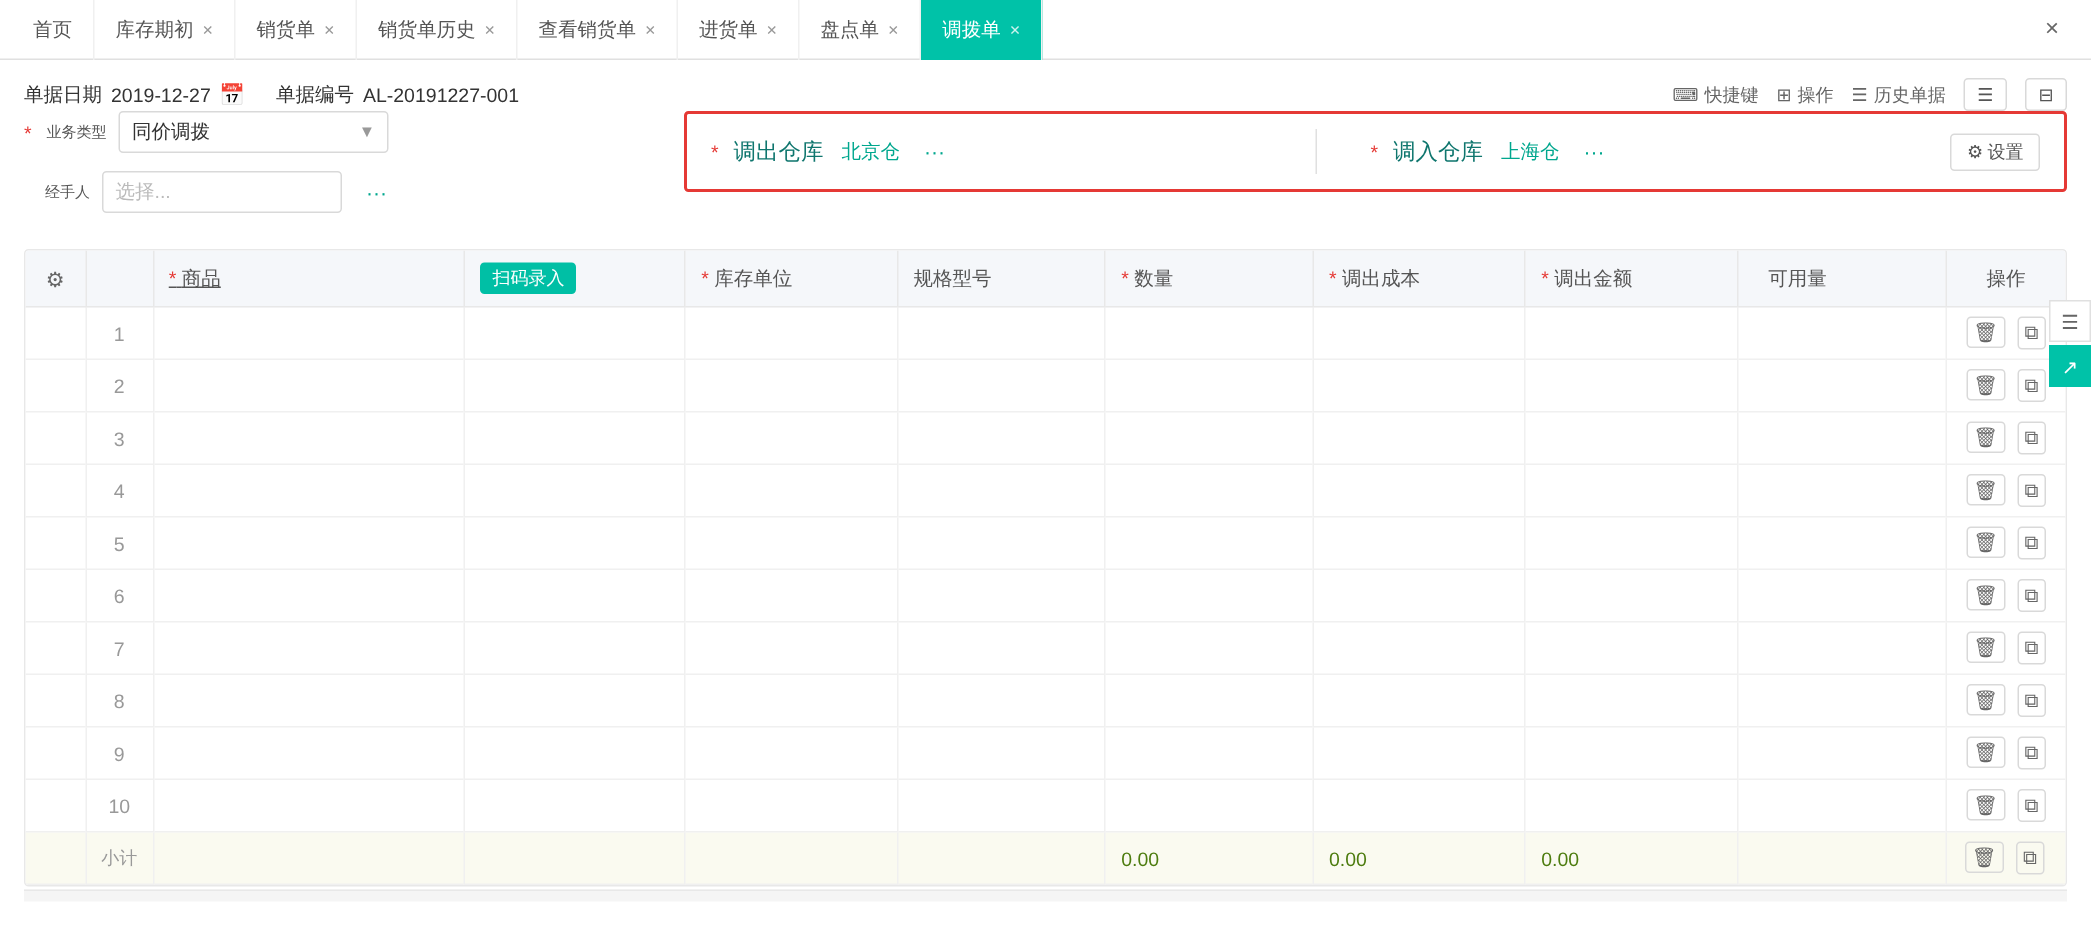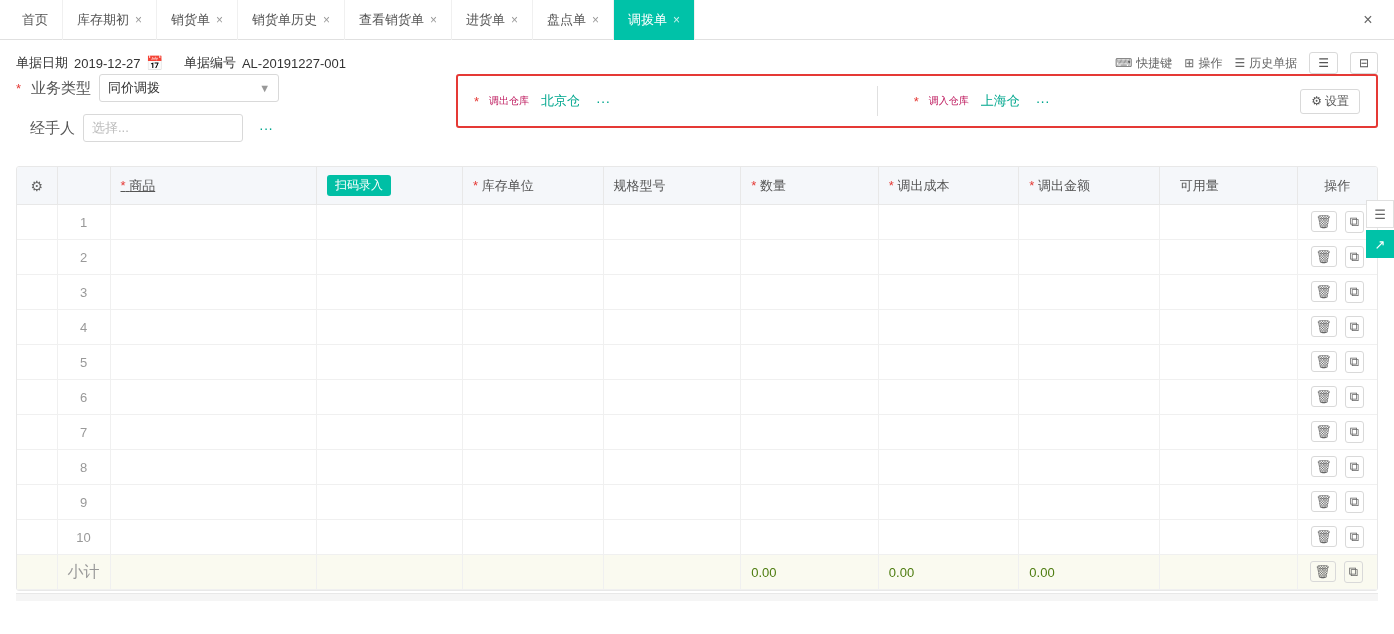--- a/index.html
+++ b/index.html
@@ -135,21 +135,21 @@
       margin-left: 0;
       position: relative;
     }
     .form-row {
       display: flex;
       align-items: center;
       margin-bottom: 12px;
       gap: 8px;
     }
     .required-star { color: #e53935; margin-right: 2px; }
-    .field-label { color: #555; white-space: nowrap; font-size: 15px; }
+    .field-label { color: #555; white-space: nowrap; font-size: 10px; }
     .field-select {
       display: flex;
       align-items: center;
       border: 1px solid #d9d9d9;
       border-radius: 3px;
       padding: 4px 8px;
       min-width: 180px;
       cursor: pointer;
       background: #fff;
       justify-content: space-between;
@@ -169,21 +169,21 @@
       cursor: pointer;
       font-size: 14px;
       margin-left: 8px;
     }
     .warehouse-field {
       display: flex;
       align-items: center;
       gap: 8px;
       flex: 1;
     }
-    .warehouse-label-text { color: #be185d; font-size: 10px; white-space: nowrap; }
+    .warehouse-label-text { color: #0f766e; font-size: 15px; white-space: nowrap; }
     .warehouse-value { color: #333; font-size: 13px; }
     .warehouse-more { color: #00a78e; cursor: pointer; font-size: 14px; margin-left: 8px; }
     .warehouse-divider { width: 1px; height: 30px; background: #e0e0e0; margin: 0 16px; }
 
     
     .table-wrapper {
       border: 1px solid #e8e8e8;
       border-radius: 3px;
       overflow-x: auto;
     }
@@ -244,21 +244,21 @@
     .op-btn {
       background: none;
       border: 1px solid #d9d9d9;
       border-radius: 3px;
       padding: 2px 4px;
       cursor: pointer;
       font-size: 13px;
       color: #666;
       margin: 0 2px;
     }
-    .subtotal-label { color: #999; font-size: 16px; }
+    .subtotal-label { color: #999; font-size: 12px; }
     .value-zero { color: #4d7c0f; }
 
     
     .right-panel {
       position: fixed;
       right: 0;
       top: 200px;
       display: flex;
       flex-direction: column;
       gap: 2px;

